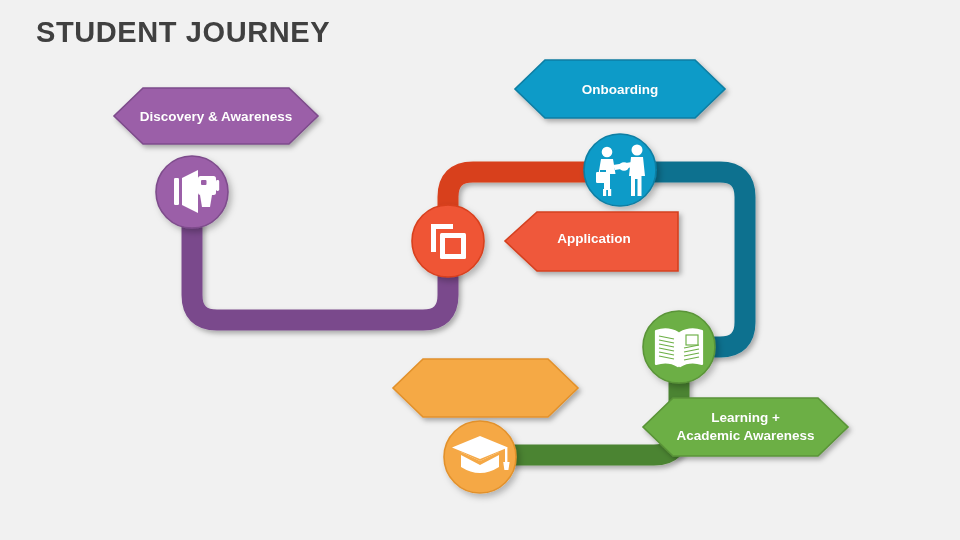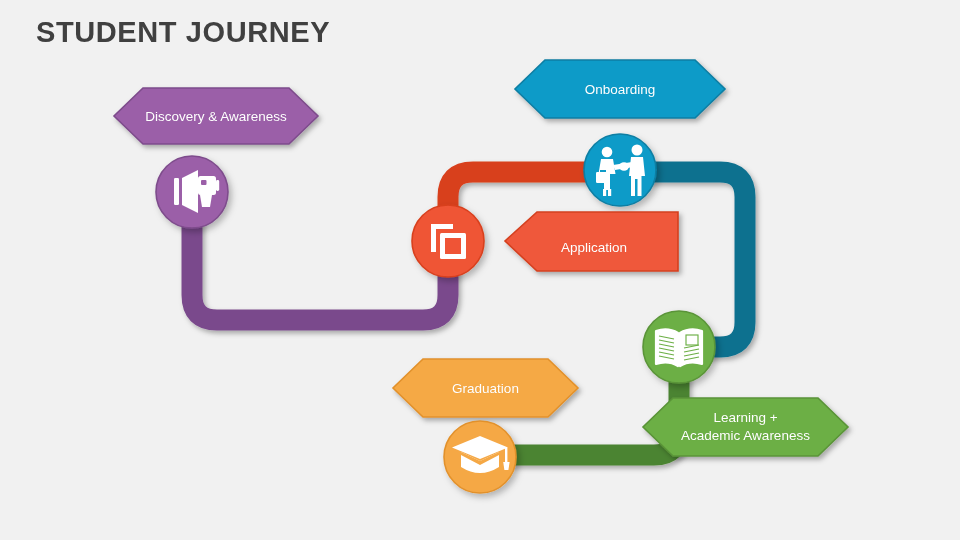--- a/index.html
+++ b/index.html
@@ -34,21 +34,21 @@
     font-weight: bold;
     color: #404040;
     letter-spacing: 0.6px;
     font-family: "Liberation Sans", sans-serif;
     white-space: nowrap;
   }
   .node-label {
     position: absolute;
     color: #ffffff;
     font-size: 13.5px;
-    font-weight: normal;
+    font-weight: bold;
     text-align: center;
     line-height: 1.32;
     white-space: pre;
     pointer-events: none;
     text-shadow: 0 0 1px rgba(0,0,0,0.08);
   }
 </style>
 </head>
 <body>
 
@@ -174,20 +174,19 @@
         </g>
       </g>
     </g>
 
   </svg>
 
   <div class="node-label" style="left:114px; top:108px; width:204px;text-align:center;">Discovery &amp; Awareness</div>
 
   <div class="node-label" style="left:515px; top:81px; width:210px;">Onboarding</div>
 
-  <div class="node-label" style="left:510px; top:239px; width:168px;">Application</div>
+  <div class="node-label" style="left:510px; top:230px; width:168px;">Application</div>
 
   <div class="node-label" style="left:643px; top:409px; width:205px;">Learning +
 Academic Awareness</div>
 
-  <div class="node-label" style="left:393px; top:380px; width:185px;">Graduation</div>
 
 </div>
 
 </body></html>

